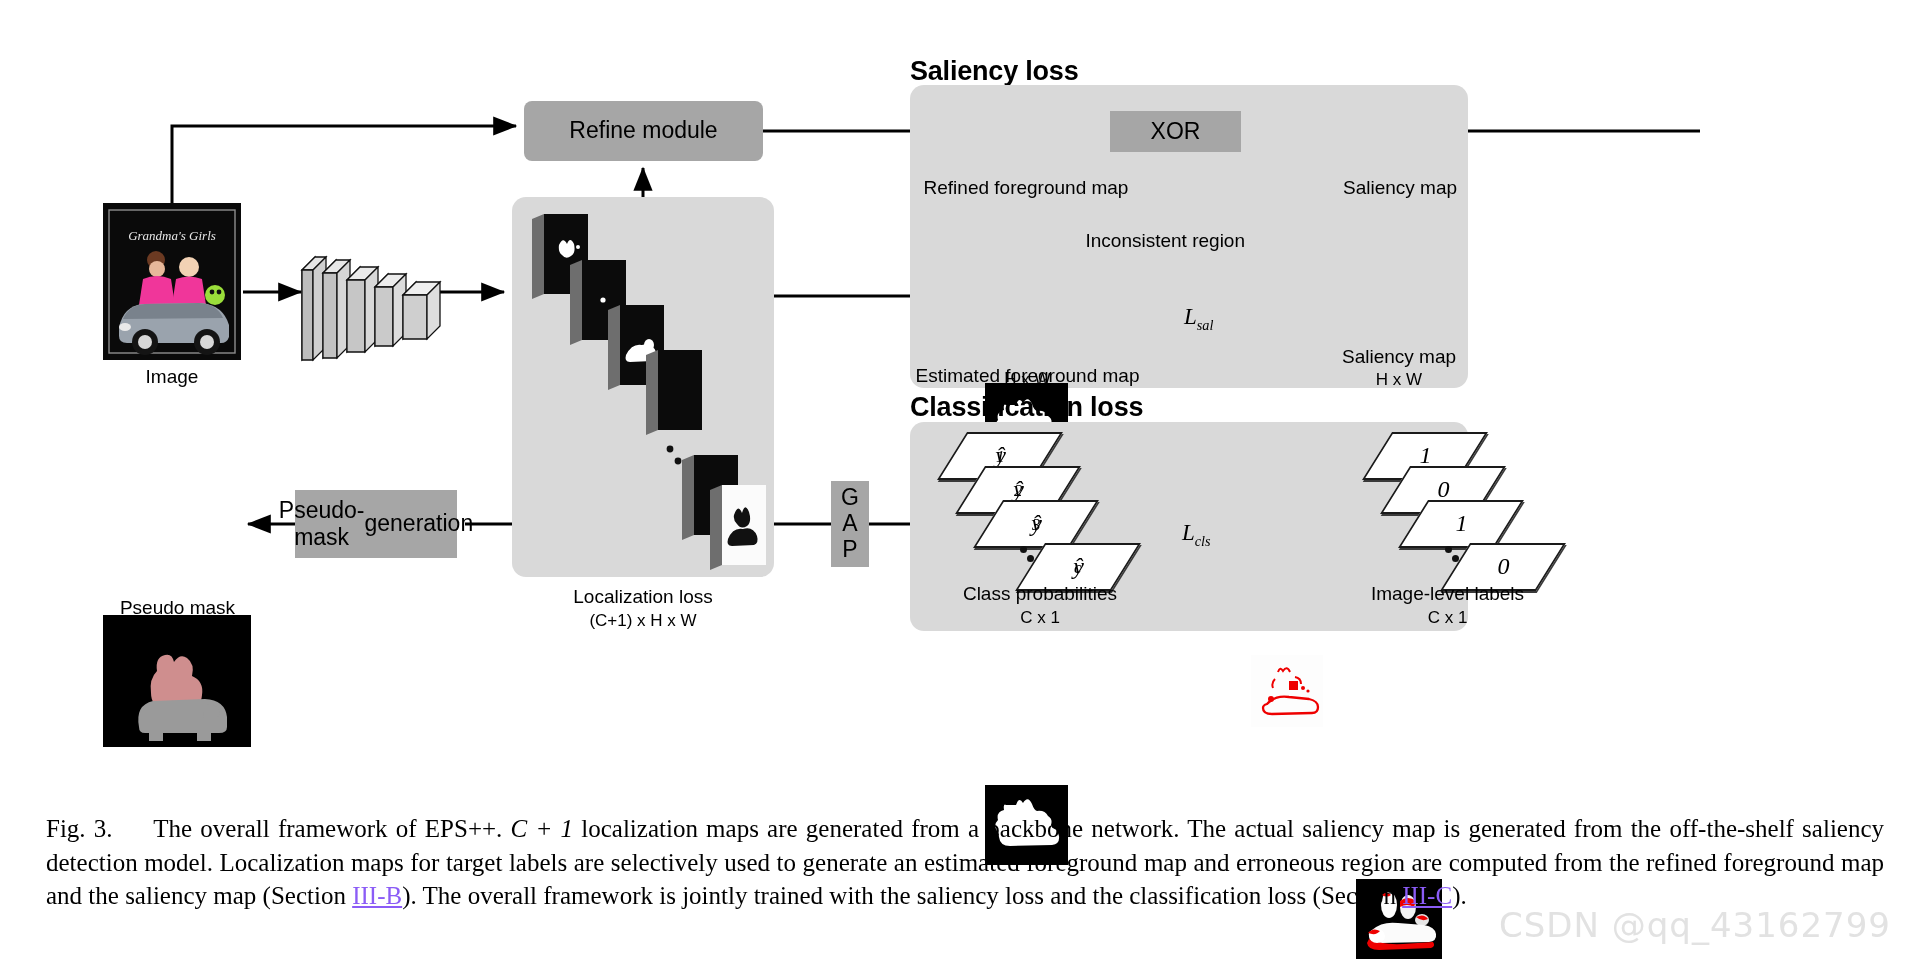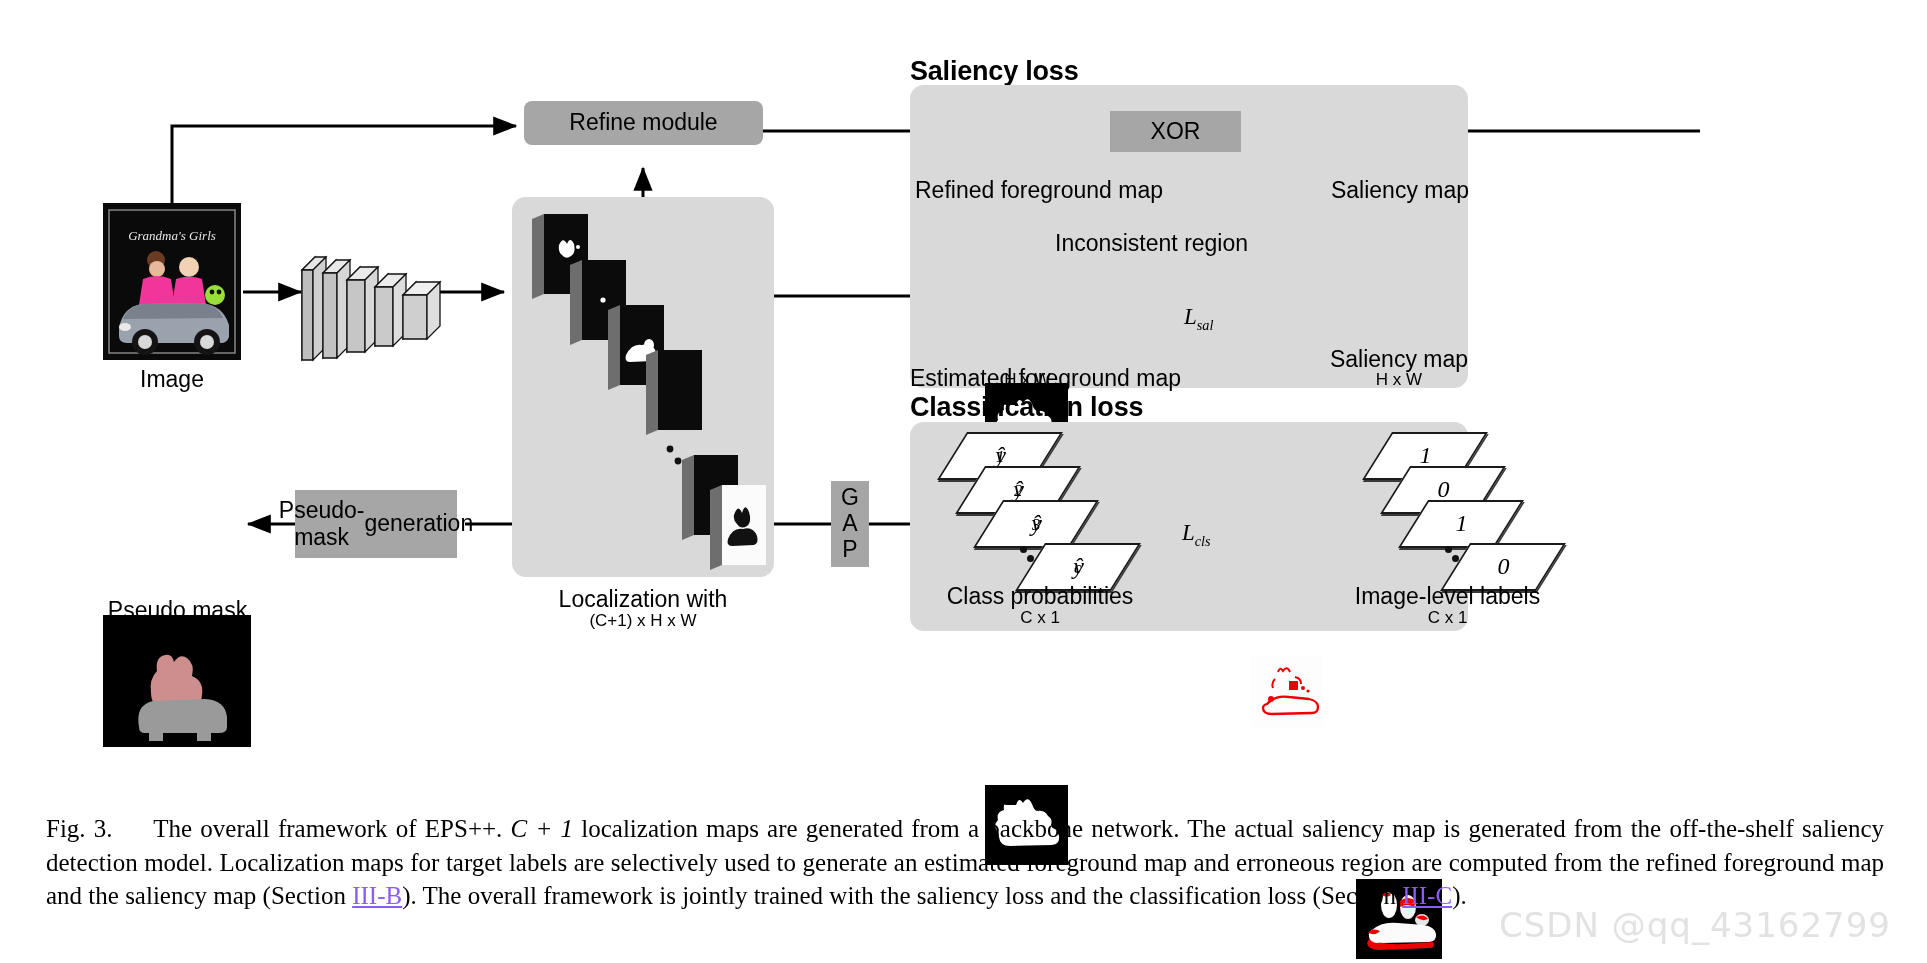--- a/index.html
+++ b/index.html
@@ -39,21 +39,21 @@
   }
   .grayblock.rounded { border-radius: 8px; }
 
   .section-title {
     font-weight: bold;
     font-size: 27px;
     color: #000;
     letter-spacing: -0.2px;
   }
   .cap {
-    font-size: 23px;
+    font-size: 19px;
     color: #000;
     text-align: center;
     white-space: nowrap;
   }
   .cap.small { font-size: 17px; }
 
   
   .thumb {
     background: #b91c1c;
     position: relative;
@@ -265,21 +265,21 @@
         <polygon points="95,62 108,49 108,108 95,121" fill="#dcdcdc"></polygon>
 
         <polygon points="105,70 118,57 118,101 105,114" fill="#cfcfcf"></polygon>
         <polygon points="105,70 118,57 142,57 129,70" fill="#efefef"></polygon>
         <polygon points="105,70 129,70 129,114 105,114" fill="#cfcfcf"></polygon>
         <polygon points="129,70 142,57 142,101 129,114" fill="#dedede"></polygon>
       </g>
     </svg>
   </div>
 
-  <div class="abs grayblock rounded" style="left:524px; top:101px; width:239px; height:44px;">Refine module</div>
+  <div class="abs grayblock rounded" style="left:524px; top:101px; width:239px; height:60px;">Refine module</div>
 
   <div class="abs panel" style="left:512px; top:197px; width:262px; height:380px;"></div>
 
   <div class="abs lmap" style="left:512px; top:197px; width:262px; height:380px;">
     <svg width="262" height="380" viewBox="0 0 262 380">
 
       <g>
         <polygon points="20,22 32,17 32,97 20,102" fill="#6e6e6e"></polygon>
         <rect x="32" y="17" width="44" height="80" fill="#0b0b0b"></rect>
         <path d="M47,48 q4,-9 8,-1 q3,-8 7,0 q2,9 -3,12 q-5,4 -9,-1 q-4,-3 -3,-10z" fill="#fff"></path>
@@ -314,21 +314,21 @@
       </g>
 
       <g>
         <polygon points="198,293 210,288 210,368 198,373" fill="#6e6e6e"></polygon>
         <rect x="210" y="288" width="44" height="80" fill="#fbfbfb"></rect>
         <path d="M216,342 q5,-12 15,-10 q10,-3 14,7 q2,7 -3,9 l-22,1 q-6,0 -4,-7z" fill="#111"></path>
         <path d="M222,318 q4,-12 8,-2 q3,-11 7,-1 q3,10 -2,14 q-6,4 -10,-2 q-4,-4 -3,-9z" fill="#111"></path>
       </g>
     </svg>
   </div>
-  <div class="abs cap" style="left:512px; top:586px; width:262px;">Localization with</div>
+  <div class="abs cap" style="left:512px; top:586px; width:262px;">Localization loss</div>
   <div class="abs cap small" style="left:512px; top:611px; width:262px;">(C+1) x H x W</div>
 
   <div class="abs gap" style="left:831px; top:481px; width:38px; height:86px;">
     <span>G</span>
     <span>A</span>
     <span>P</span>
   </div>
 
   <div class="abs grayblock" style="left:295px; top:490px; width:162px; height:68px; flex-direction:row;">
     <span>Pseudo-mask</span>

